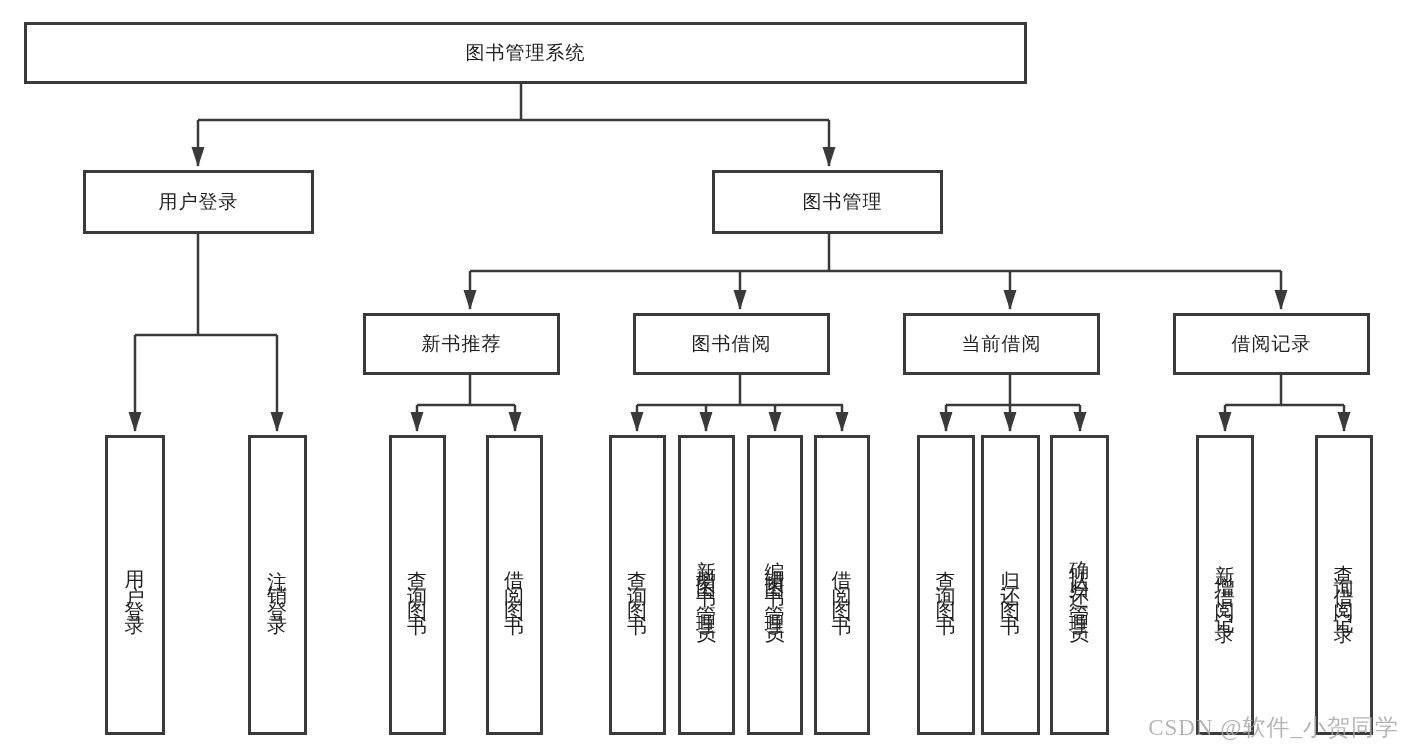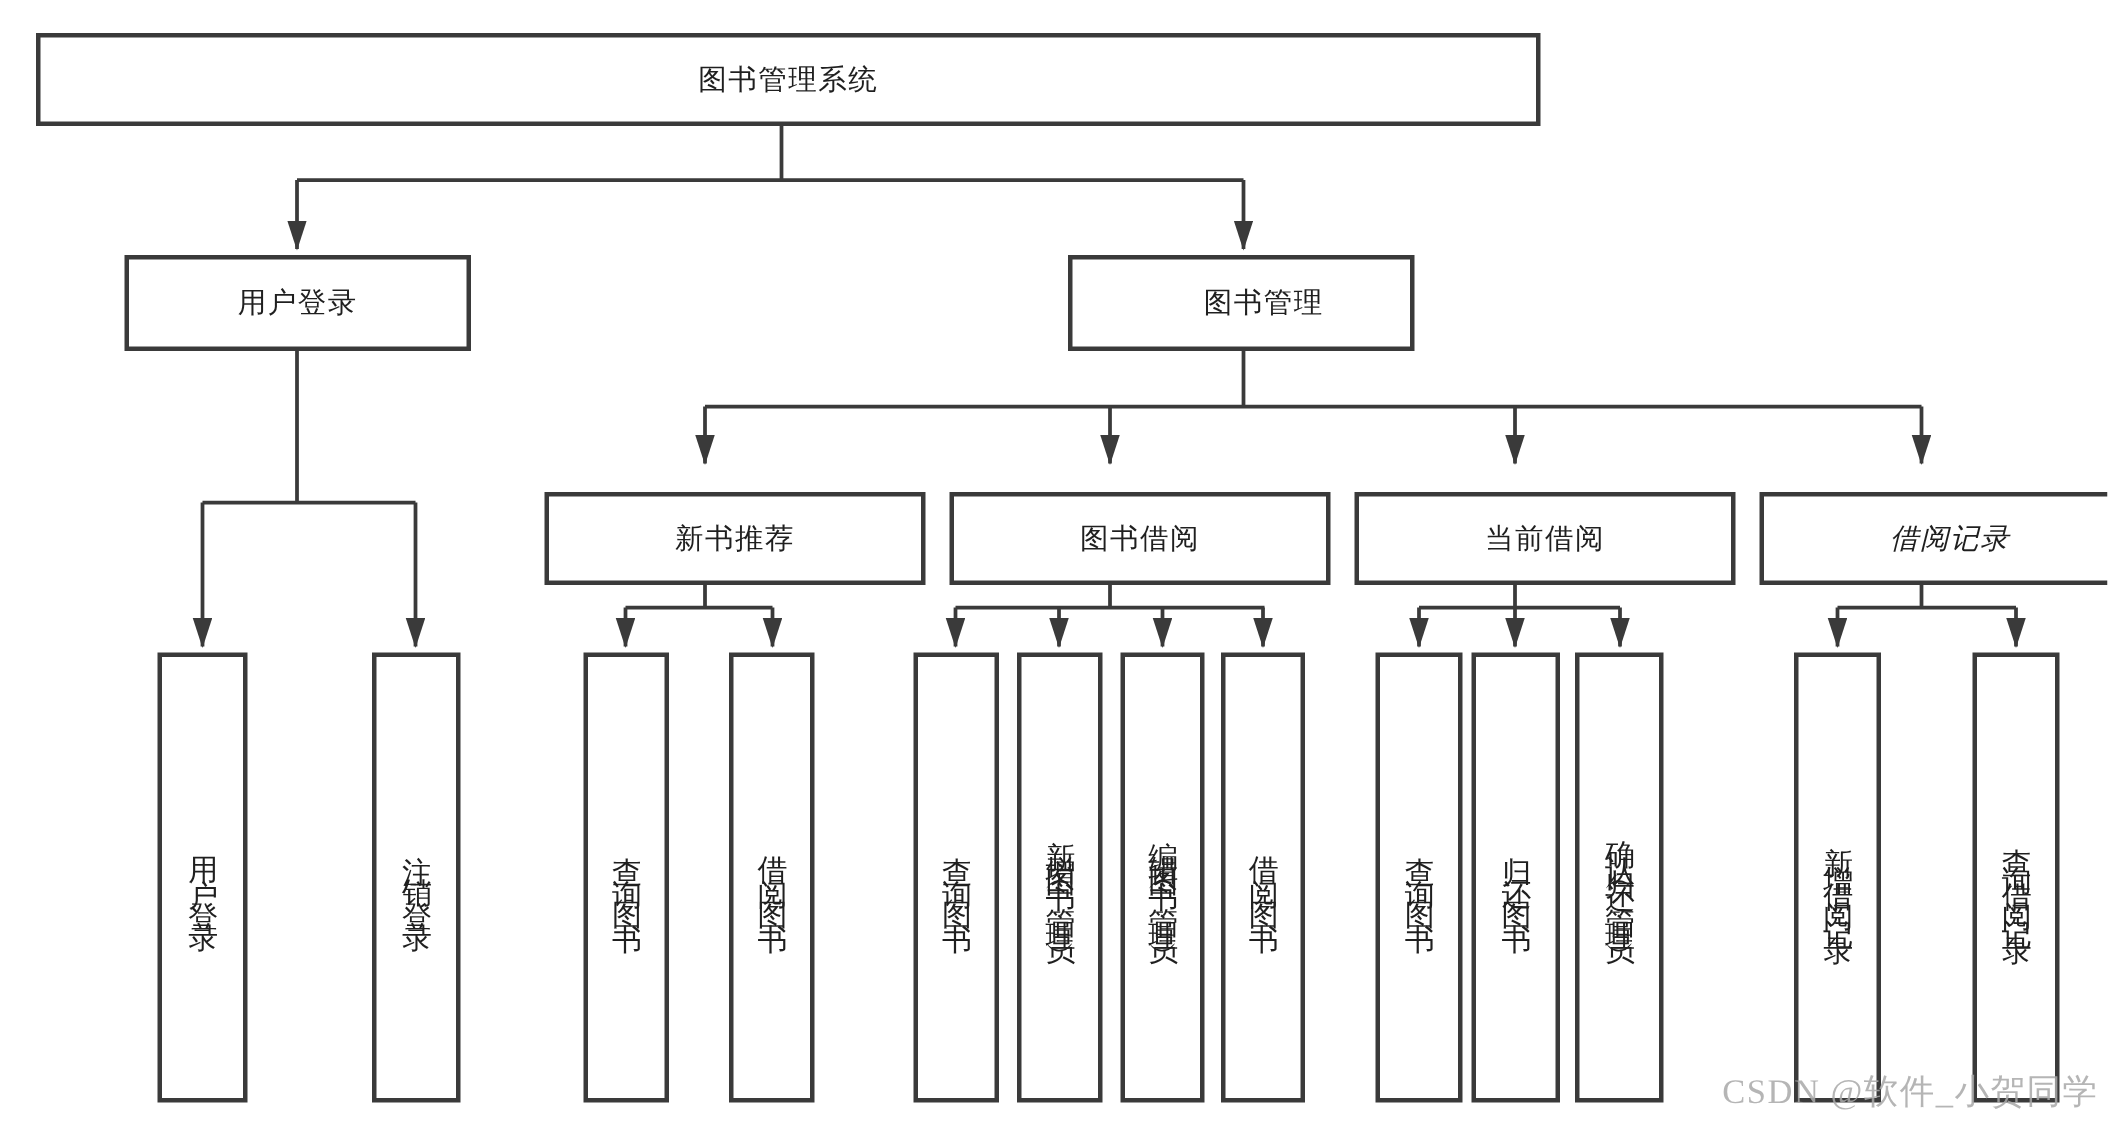--- a/index.html
+++ b/index.html
@@ -36,21 +36,21 @@
     letter-spacing: 1px;
     white-space: nowrap;
   }
   .box-root {
     left: 24px; top: 22px; width: 1003px; height: 62px;
   }
   .box-l2 {
     top: 170px; width: 231px; height: 64px;
   }
   .box-l3 {
-    top: 328px; width: 254px; height: 62px;
+    top: 313px; width: 197px; height: 62px;
   }
   .leaf {
     position: absolute;
     box-sizing: border-box;
     top: 435px;
     height: 300px;
     background: #ffffff;
     border: 3px solid #3a3a3a;
     display: flex;
     align-items: center;
@@ -121,21 +121,21 @@
   </svg>
 
   <div class="node box-root">图书管理系统</div>
 
   <div class="node box-l2" style="left:83px;">用户登录</div>
   <div class="node box-l2" style="left:712px;padding-left:30px;">图书管理</div>
 
   <div class="node box-l3" style="left:363px;">新书推荐</div>
   <div class="node box-l3" style="left:633px;">图书借阅</div>
   <div class="node box-l3" style="left:903px;">当前借阅</div>
-  <div class="node box-l3" style="left:1173px;font-style:italic;">借阅记录</div>
+  <div class="node box-l3" style="left:1173px;">借阅记录</div>
 
   <div class="leaf" style="left:105px;width:60px;">
     <span class="vtext sp4">用户登录</span>
   </div>
   <div class="leaf" style="left:248px;width:59px;">
     <span class="vtext sp4">注销登录</span>
   </div>
 
   <div class="leaf" style="left:389px;width:57px;">
     <span class="vtext sp4">查询图书</span>

